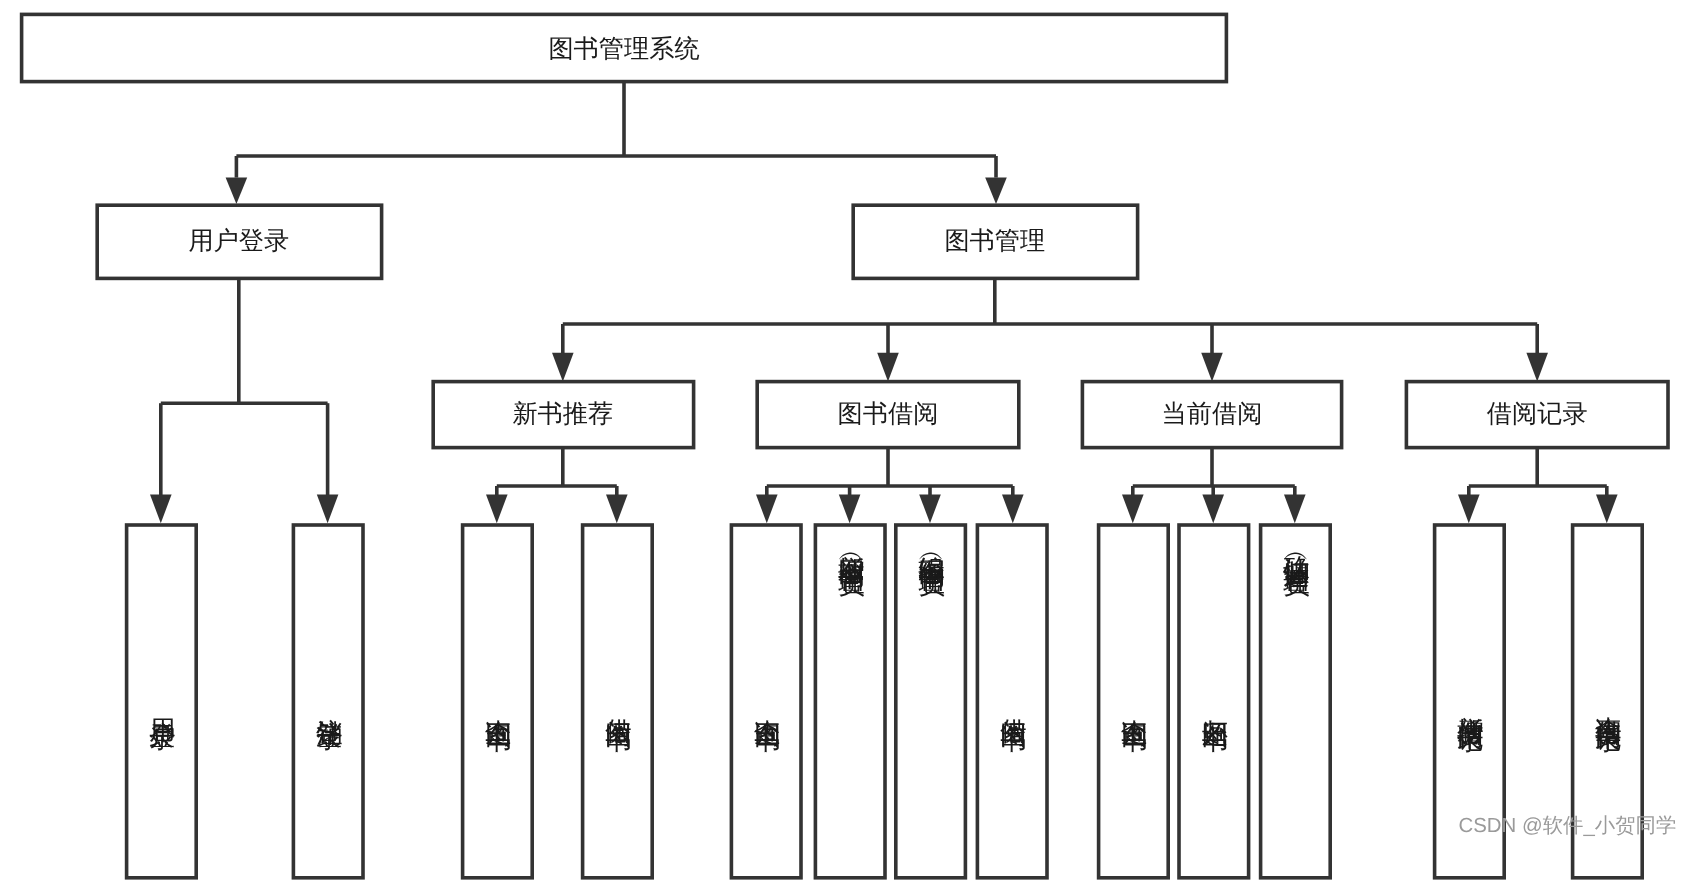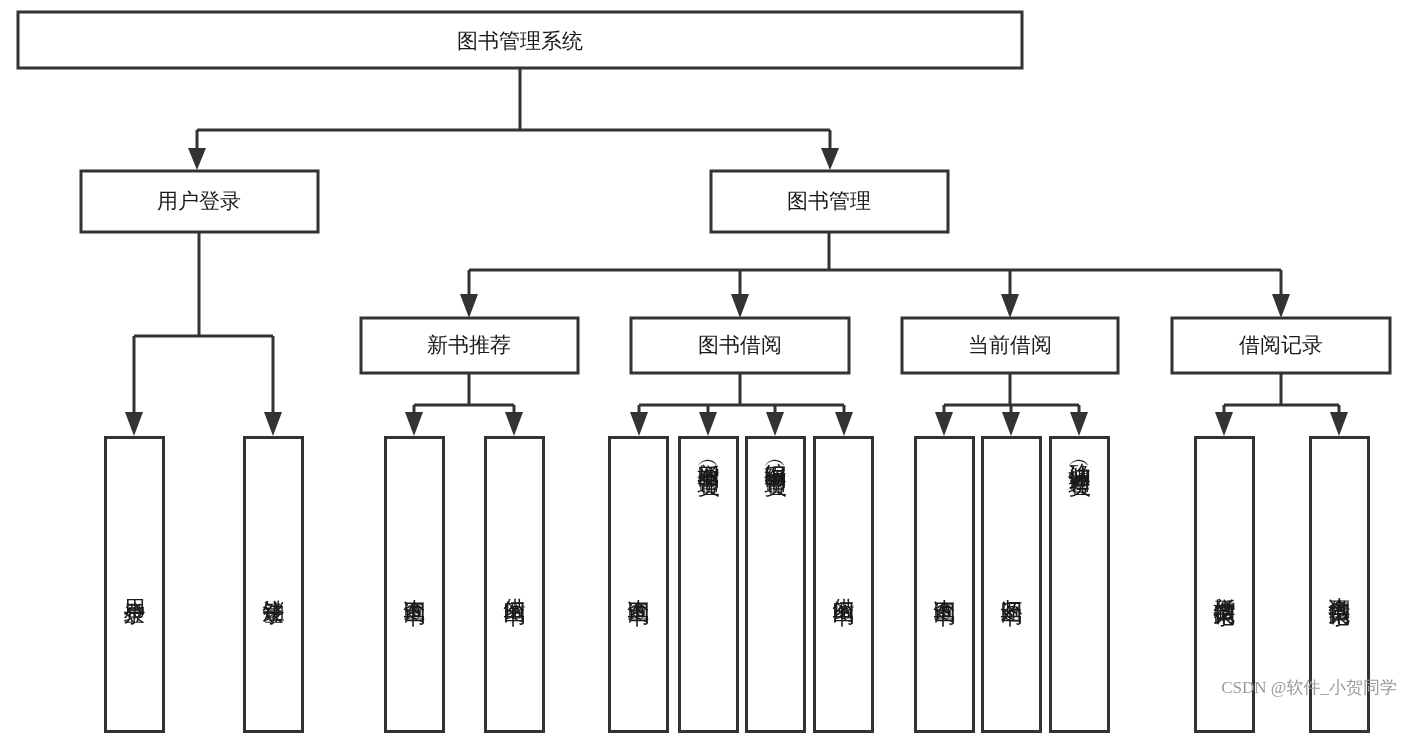--- a/index.html
+++ b/index.html
@@ -32,21 +32,21 @@
     text-orientation:upright;
     font-family:"DejaVu Sans","Liberation Sans",sans-serif;
     font-size:22px;line-height:1.18;
     letter-spacing:2px;
     color:#1a1a1a;
     white-space:nowrap;
     padding:6px 0;
   }
   .watermark{
     position:absolute;right:8px;bottom:4px;
-    font-family:Liberation Serif, serif;
+    font-family:Liberation Sans, sans-serif;
     font-size:17px;color:#9a9a9a;white-space:nowrap;
     user-select:none;
   }
 </style>
 </head>
 <body>
 
 <div id="diagram-root">
 
   <svg class="flow" viewBox="0 0 1405 747">

